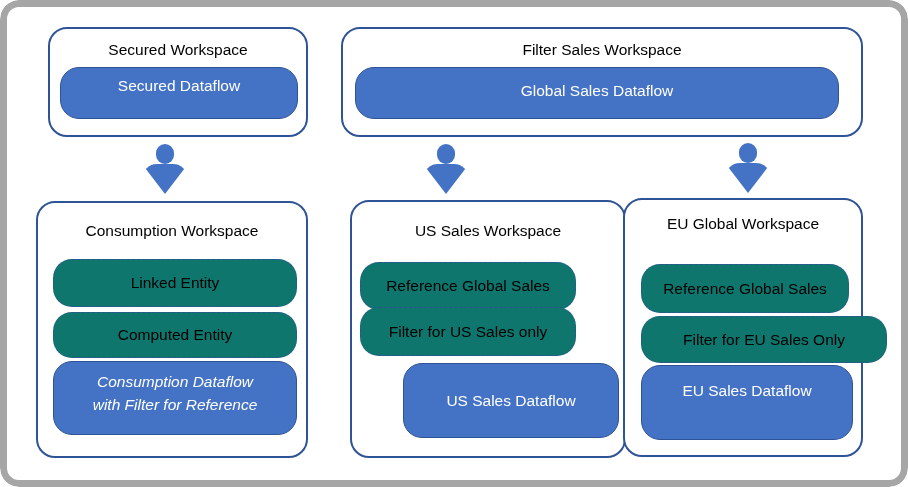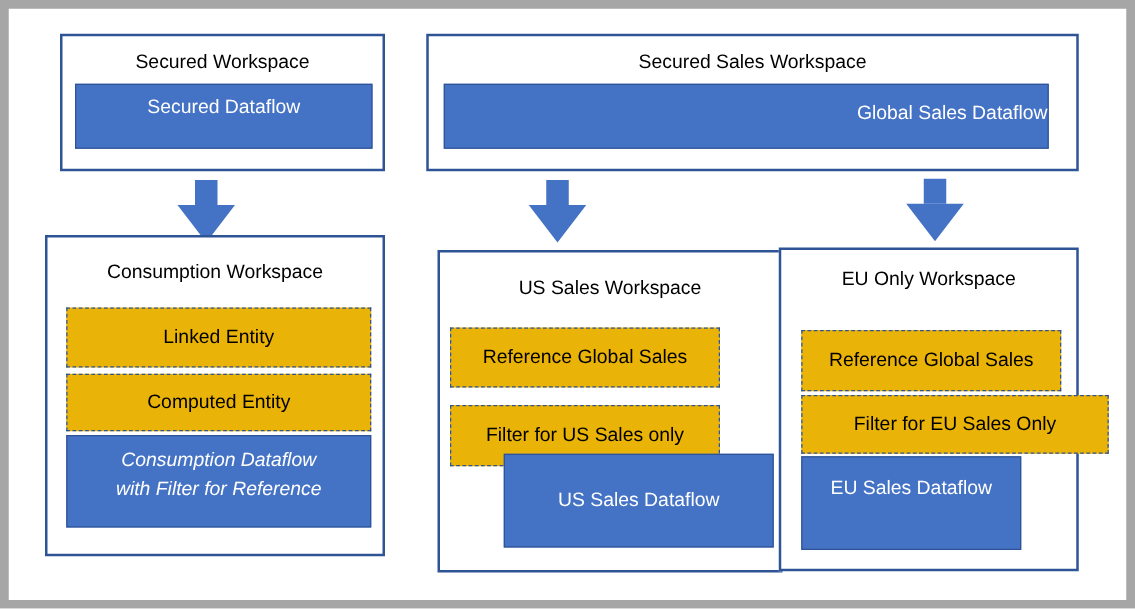--- a/index.html
+++ b/index.html
@@ -1,16 +1,16 @@
 <!DOCTYPE html>
 <html><head>
 <meta charset="utf-8">
 <style>
   html,body { margin:0; padding:0; background:#ffffff; }
-  * { box-sizing:border-box; }
+  * { box-sizing:border-box;border-radius:19px; }
   .canvas {
     position:relative; width:908px; height:487px; background:#ffffff;
     font-family:"Liberation Sans", sans-serif; color:#000000; overflow:hidden;
   }
   .frame {
     position:absolute; inset:0; border:7px solid #a6a6a6; pointer-events:none;
   }
   .workspace {
     position:absolute; background:#ffffff; border:2px solid #2f5496;
   }
@@ -18,21 +18,21 @@
     position:absolute; left:0; right:0; text-align:center;
     font-size:15.5px; color:#000000; white-space:nowrap;
   }
   .dataflow {
     position:absolute; background:#4472c4; border:1px solid #2f5496;
     color:#ffffff; font-size:15.5px; text-align:center;
     display:flex; flex-direction:column; align-items:center; justify-content:center;
     line-height:23px;
   }
   .entity {
-    position:absolute; background:#eab308; border:1.5px dashed #2f5496;
+    position:absolute; background:#0f766e; border:1.5px dashed #2f5496;
     color:#000000; font-size:15.5px; text-align:center;
     display:flex; align-items:center; justify-content:center;
   }
   .arrow { position:absolute; width:46px; height:50px; }
   .arrow .stem { width:18px; height:20px; margin:0 auto; background:#4472c4; }
   .arrow .head {
     width:0; height:0; margin:0 auto;
     border-left:23px solid transparent; border-right:23px solid transparent;
     border-top:30px solid #4472c4;
   }
@@ -43,73 +43,73 @@
 <div class="canvas">
 
   <div class="workspace" style="left:48px; top:27px; width:260px; height:110px;">
     <div class="ws-title" style="top:12px;">Secured Workspace</div>
     <div class="dataflow" style="left:10px; top:38px; width:238px; height:52px; padding-bottom:16px;">
       <span>Secured Dataflow</span>
     </div>
   </div>
 
   <div class="workspace" style="left:341px; top:27px; width:522px; height:110px;">
-    <div class="ws-title" style="top:12px;">Secured Sales Workspace</div>
-    <div class="dataflow" style="left:12px; top:38px; width:484px; height:52px; padding-bottom:6px;align-items:flex-end;">
+    <div class="ws-title" style="top:12px;">Filter Sales Workspace</div>
+    <div class="dataflow" style="left:12px; top:38px; width:484px; height:52px; padding-bottom:6px;">
       <span>Global Sales Dataflow</span>
     </div>
   </div>
 
   <div class="arrow" style="left:142px; top:144px;">
     <div class="stem"></div>
     <div class="head"></div>
   </div>
   <div class="arrow" style="left:423px; top:144px;">
     <div class="stem"></div>
     <div class="head"></div>
   </div>
   <div class="arrow" style="left:725px; top:143px;">
     <div class="stem"></div>
     <div class="head"></div>
   </div>
 
-  <div class="workspace" style="left:36px; top:188px; width:272px; height:257px;">
+  <div class="workspace" style="left:36px; top:201px; width:272px; height:257px;">
     <div class="ws-title" style="top:19px;">Consumption Workspace</div>
     <div class="entity" style="left:15px; top:56px; width:244px; height:48px;">
       <span>Linked Entity</span>
     </div>
     <div class="entity" style="left:15px; top:109px; width:244px; height:46px;">
       <span>Computed Entity</span>
     </div>
     <div class="dataflow" style="left:15px; top:158px; width:244px; height:74px; padding-bottom:10px;font-style:italic;">
       <span>Consumption Dataflow</span>
       <span>with Filter for Reference</span>
     </div>
   </div>
 
   <div class="workspace" style="left:350px; top:200px; width:276px; height:258px;">
     <div class="ws-title" style="top:20px;">US Sales Workspace</div>
     <div class="entity" style="left:8px; top:60px; width:216px; height:48px;">
       <span>Reference Global Sales</span>
     </div>
-    <div class="entity" style="left:8px; top:122px; width:216px; height:49px;">
+    <div class="entity" style="left:8px; top:105px; width:216px; height:49px;">
       <span>Filter for US Sales only</span>
     </div>
     <div class="dataflow" style="left:8px; top:161px; width:216px; height:75px; padding-bottom:0;margin-left:43px;">
       <span>US Sales Dataflow</span>
     </div>
   </div>
 
   <div class="workspace" style="left:623px; top:198px; width:240px; height:259px;">
-    <div class="ws-title" style="top:15px;">EU Only Workspace</div>
+    <div class="ws-title" style="top:15px;">EU Global Workspace</div>
     <div class="entity" style="left:16px; top:64px; width:208px; height:49px;">
       <span>Reference Global Sales</span>
     </div>
     <div class="entity" style="left:16px; top:116px; width:246px; height:47px;">
       <span>Filter for EU Sales Only</span>
     </div>
-    <div class="dataflow" style="left:16px; top:165px; width:176px; height:75px; padding-bottom:24px;">
+    <div class="dataflow" style="left:16px; top:165px; width:212px; height:75px; padding-bottom:24px;">
       <span>EU Sales Dataflow</span>
     </div>
   </div>
 
   <div class="frame"></div>
 </div>
 
 </body></html>

